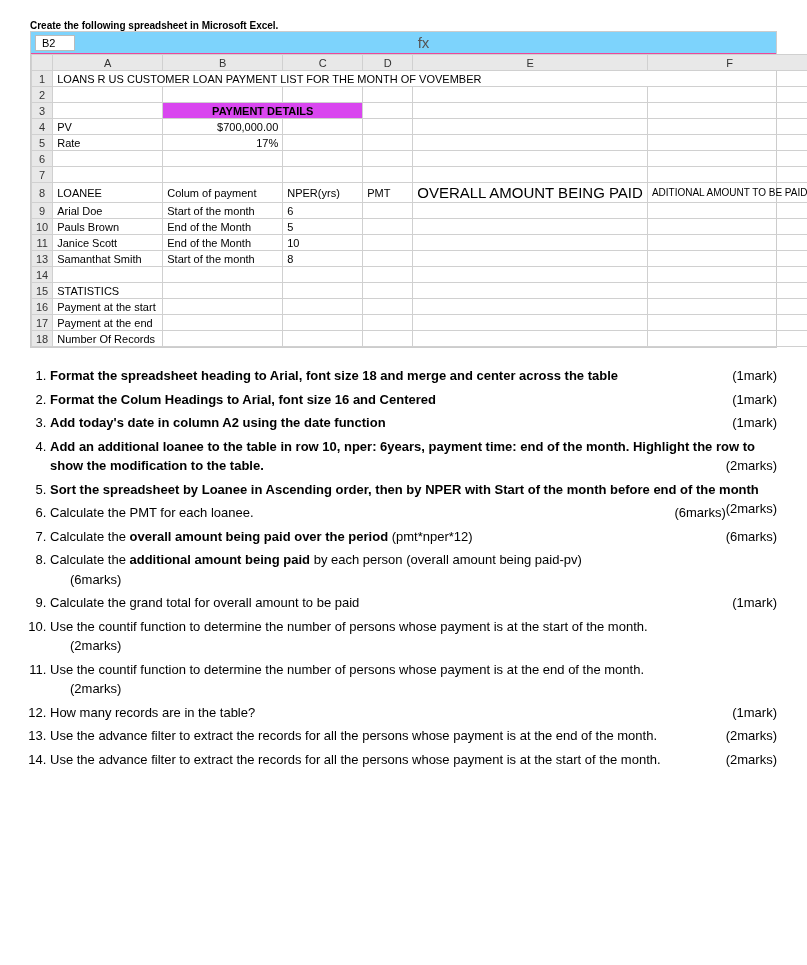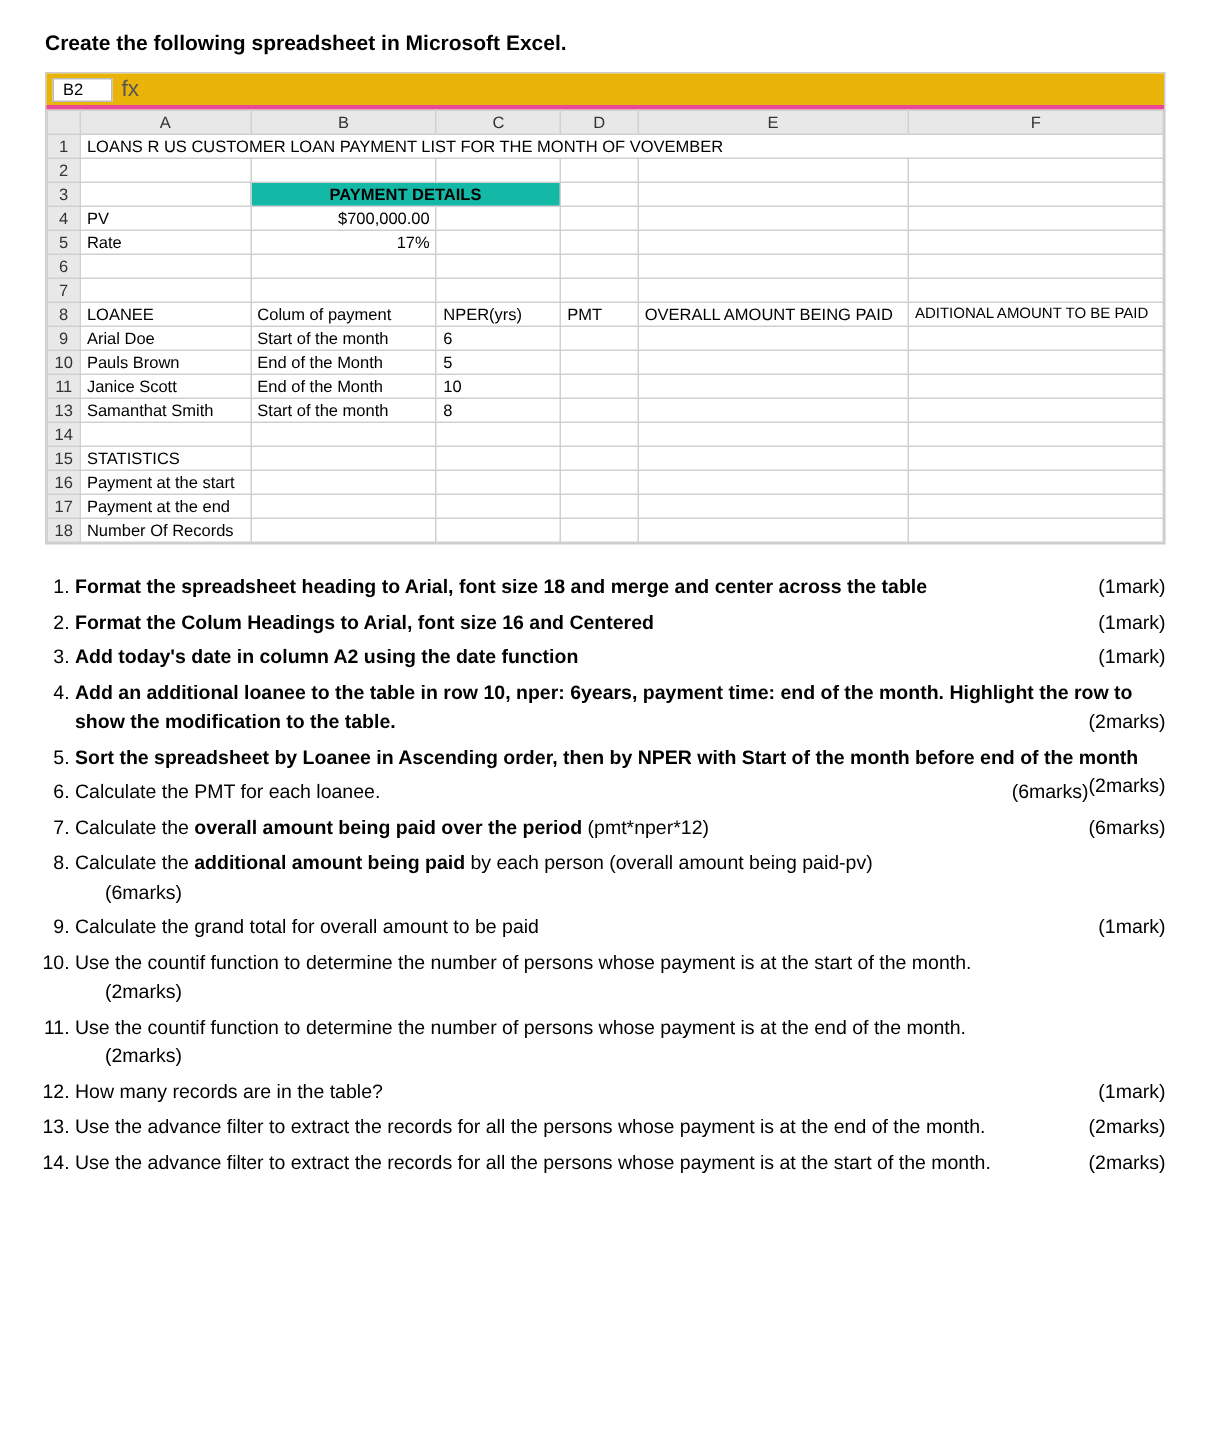--- a/index.html
+++ b/index.html
@@ -7,36 +7,36 @@
       font-family: Arial, sans-serif;
       font-size: 13px;
       background: #fff;
       color: #000;
       padding: 20px 30px;
       width: 807px;
       min-height: 965px;
     }
     .page-title {
       font-weight: bold;
-      font-size: 14px;
-      margin-bottom: 12px;
+      font-size: 10px;
     }
     
     .excel-container {
       border: 1px solid #ccc;
       margin-bottom: 18px;
       font-size: 11px;
     }
     .formula-bar {
       display: flex;
       align-items: center;
-      border-bottom: 3px solid #ec4899;
-      background: #eab308;
+      border-bottom: 1px solid #ec4899;
+      background: #7dd3fc;
       padding: 2px 4px;
       gap: 6px;
+      justify-content: space-between;
     }
     .cell-ref {
       border: 1px solid #bbb;
       padding: 1px 6px;
       font-size: 11px;
       min-width: 40px;
       background: #fff;
     }
     .formula-icon {
       font-size: 15px;
@@ -77,21 +77,21 @@
     .col-f { min-width: 120px; }
     .bold { font-weight: normal; }
     .text-right { text-align: right; }
     .merged-header {
       font-weight: normal;
       font-size: 11px;
     }
     .payment-details-header {
       text-align: center;
       font-weight: bold;
-      background: #14b8a6;
+      background: #d946ef;
     }
     
     .instructions {
       margin-top: 4px;
     }
     .instructions ol {
       padding-left: 20px;
     }
     .instructions li {
       margin-bottom: 4px;
@@ -197,21 +197,21 @@
         <td></td>
         <td></td>
       </tr>
 
       <tr>
         <td class="row-header">8</td>
         <td class="bold">LOANEE</td>
         <td class="bold">Colum of payment</td>
         <td class="bold">NPER(yrs)</td>
         <td class="bold">PMT</td>
-        <td class="bold" style="font-size:11px;">OVERALL AMOUNT BEING PAID</td>
+        <td class="bold" style="font-size:15px;">OVERALL AMOUNT BEING PAID</td>
         <td class="bold" style="font-size:10px;">ADITIONAL AMOUNT TO BE PAID</td>
       </tr>
 
       <tr>
         <td class="row-header">9</td>
         <td>Arial Doe</td>
         <td>Start of the month</td>
         <td>6</td>
         <td></td>
         <td></td>

